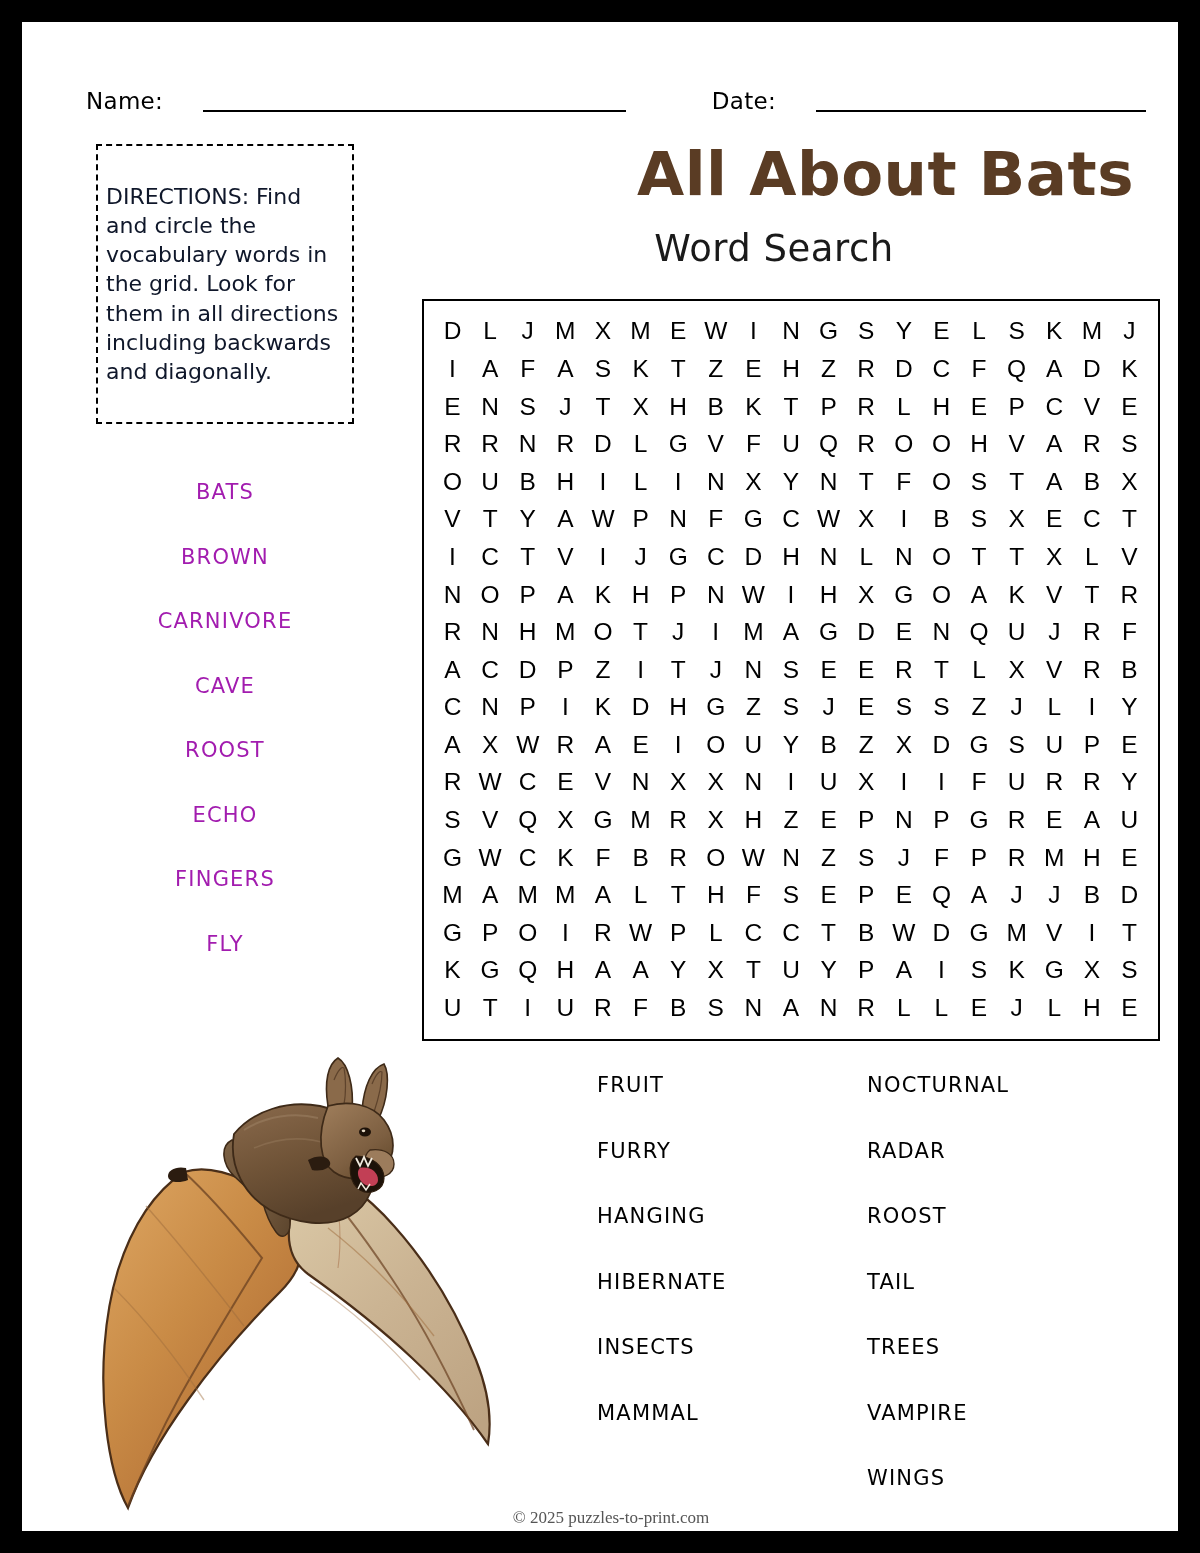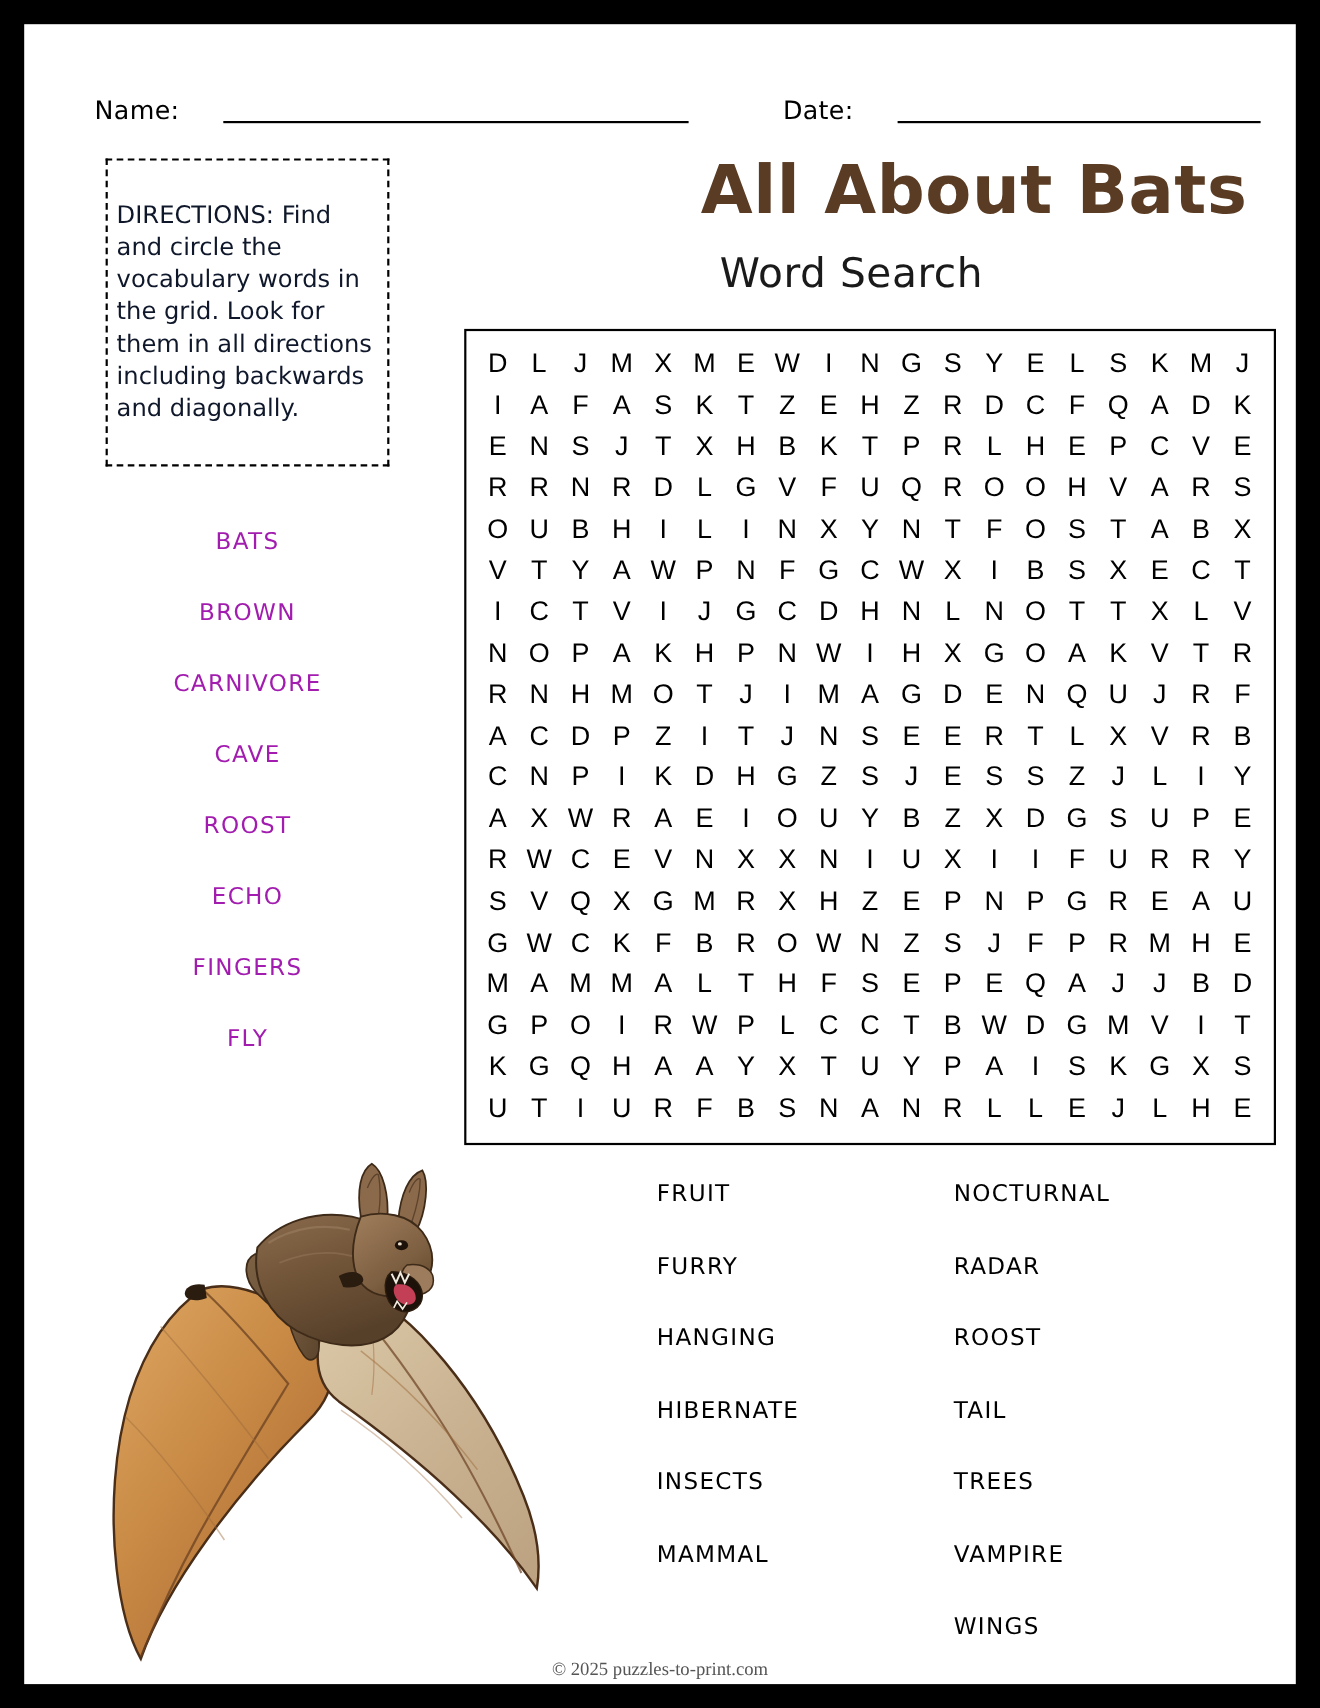--- a/index.html
+++ b/index.html
@@ -151,21 +151,21 @@
   
   .bat {
     position: absolute;
     left: 62px; top: 1022px;
     width: 420px; height: 482px;
   }
 
   
   .footer {
     position: absolute;
-    left: 0; top: 1486px;
+    left: 11px; top: 1486px;
     width: 1156px;
     text-align: center;
     font-family: "Liberation Serif", serif;
     font-size: 17px;
     color: #555;
   }
 </style>
 </head>
 <body>
 

